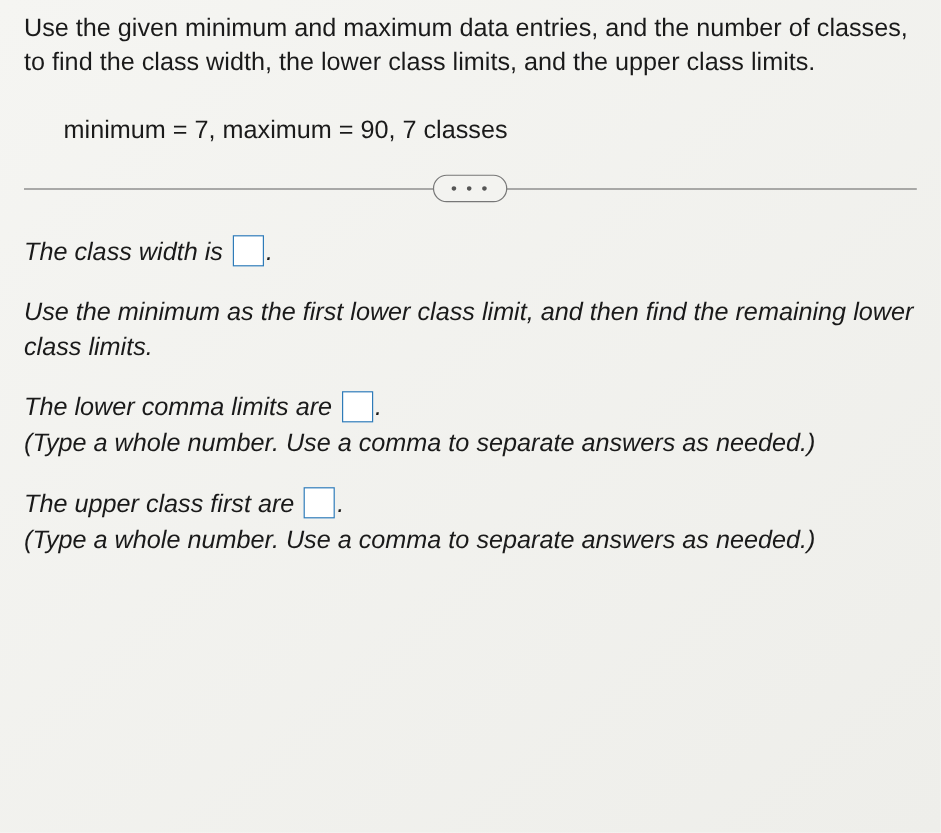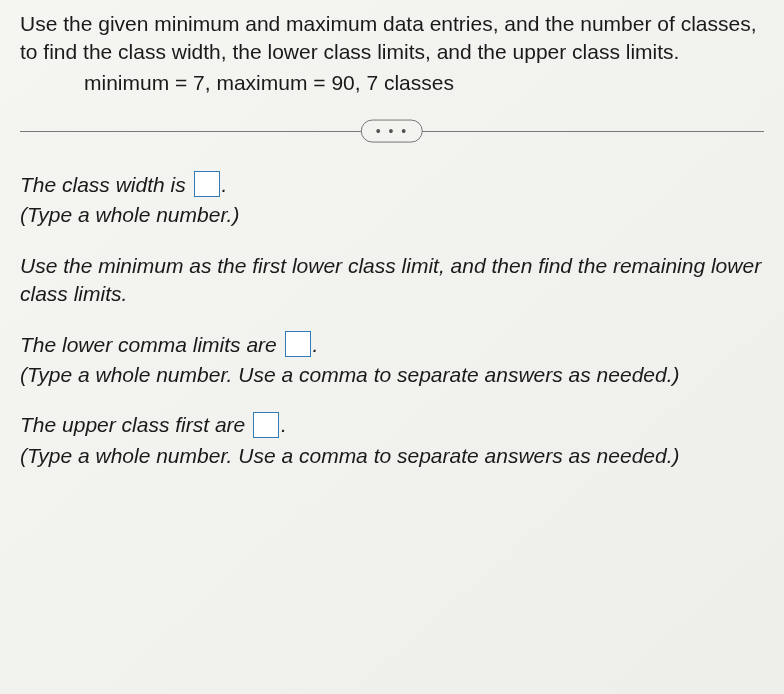--- a/index.html
+++ b/index.html
@@ -12,24 +12,24 @@
     height: 694px;
     background: linear-gradient(to bottom right, #f5f5f2, #eeeeea);
     font-family: Arial, Helvetica, sans-serif;
     font-size: 21px;
     color: #1a1a1a;
     padding: 10px 20px 20px 20px;
     line-height: 1.35;
     position: relative;
   }
   .problem-text {
-    margin-bottom: 2px;
+    margin-bottom: 28px;
   }
   .given {
-    margin-left: 64px;
+    margin-left: 33px;
     margin-bottom: 22px;
   }
   .divider-wrap {
     position: relative;
     margin: 20px 0 28px 0;
     height: 24px;
   }
   .divider-line {
     position: absolute;
     top: 50%;
@@ -79,21 +79,20 @@
 
 <div class="given">minimum = 7,  maximum = 90, 7 classes</div>
 
 <div class="divider-wrap">
   <div class="divider-line"></div>
   <div class="divider-pill">• • •</div>
 </div>
 
 <div class="section">
   <span>The class width is </span><span class="answer-box"></span><span>.</span>
-  <span class="hint">(Type a whole number.)</span>
 </div>
 
 <div class="section">Use the minimum as the first lower class limit, and then find the remaining lower class limits.</div>
 
 <div class="section">
   <span>The lower comma limits are </span><span class="answer-box"></span><span>.</span>
   <span class="hint">(Type a whole number. Use a comma to separate answers as needed.)</span>
 </div>
 
 <div class="section">

